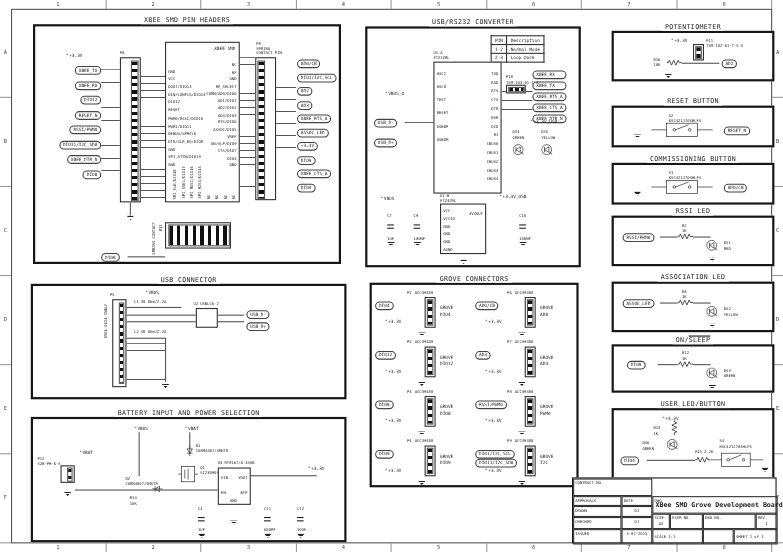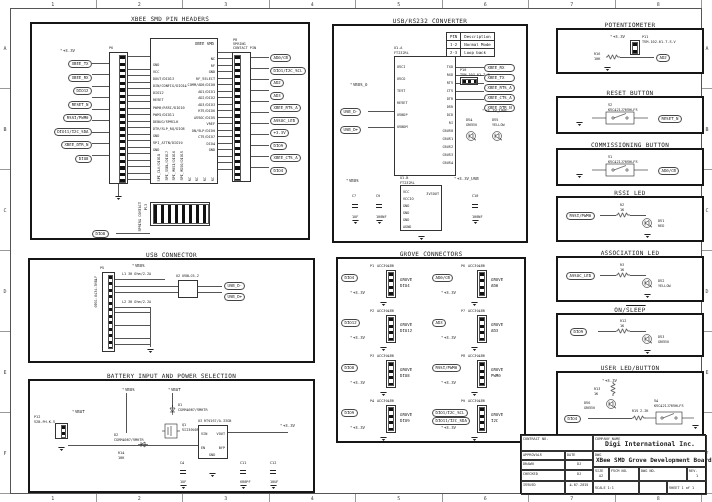--- a/index.html
+++ b/index.html
@@ -652,24 +652,20 @@
       <circle cx="30" cy="7" r="1.2" fill="none" stroke="#222" stroke-width=".6"></circle>
       <path d="M17 7l11-4.5M0 7h10M36 7h12" stroke="#222" stroke-width=".6" fill="none"></path>
     </svg>
   <div class="gnd" style="left:134px;top:52px"></div>
 </div>
 
 <div class="tb" style="left:520px;top:434px;width:186px;height:60px">
   <div class="cell" style="left:0;top:0;width:72px;height:16px">
       <span class="lab">CONTRACT NO.</span>
     </div>
-  <div class="cell" style="left:72px;top:0;width:114px;height:16px">
-    <span class="lab">COMPANY NAME</span>
-    <div style="font-size:6.5px;font-weight:bold;text-align:center;margin-top:-1px">Digi International Inc.</div>
-  </div>
   <div class="cell" style="left:0;top:16px;width:44px;height:9px">
       <span class="lab">APPROVALS</span>
     </div>
   <div class="cell" style="left:44px;top:16px;width:28px;height:9px">
       <span class="lab">DATE</span>
     </div>
   <div class="cell" style="left:0;top:25px;width:44px;height:10px">
       <span class="lab">DRAWN</span>
     </div>
   <div class="cell" style="left:44px;top:25px;width:28px;height:10px;text-align:center">

